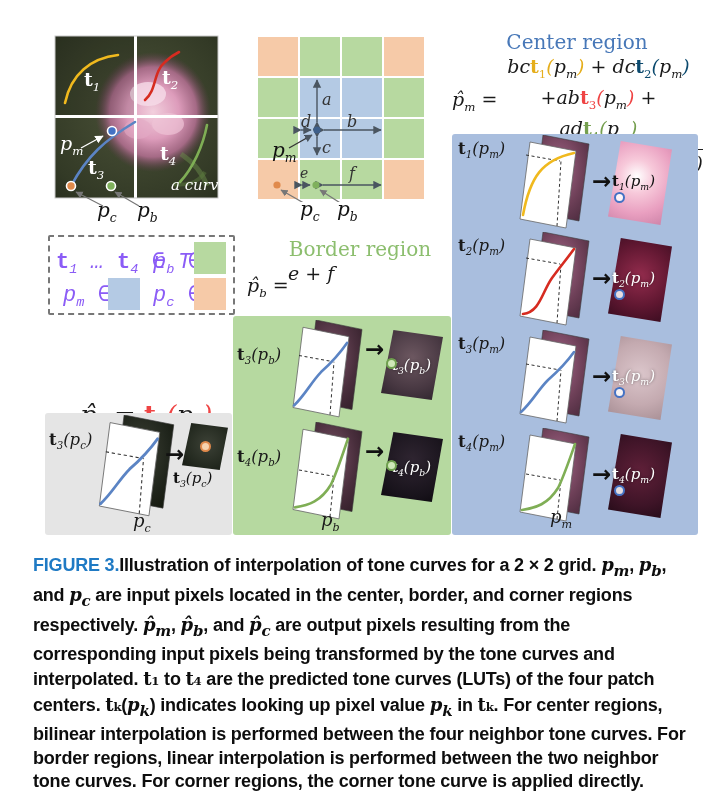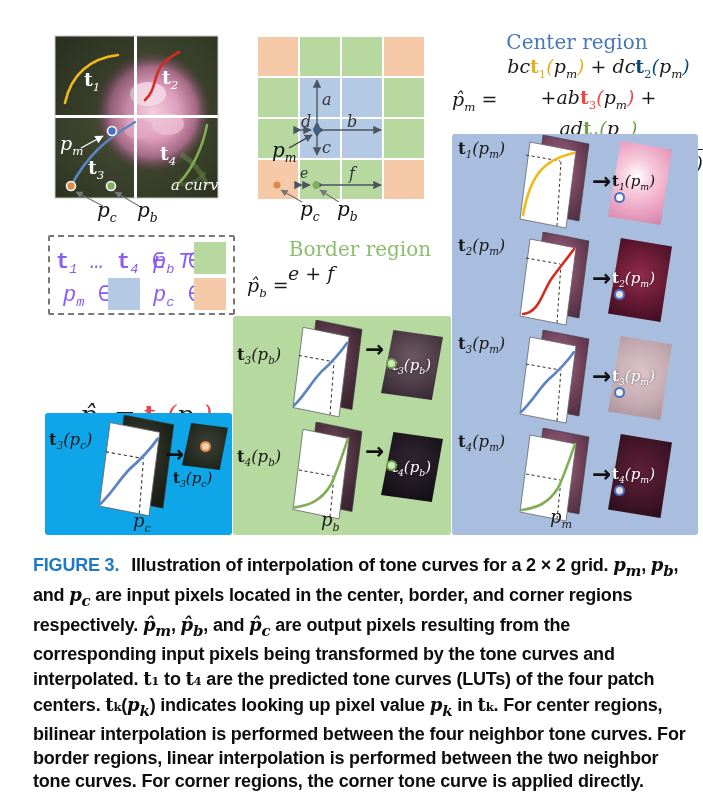--- a/index.html
+++ b/index.html
@@ -13,21 +13,21 @@
   .c1{color:#E5AE1C}.c2{color:#0c4a6e}.c3{color:#ef4444}.c4{color:#759F4F}
   .c1 sub,.c2 sub,.c3 sub,.c4 sub{font-style:normal;}
   .frac{display:inline-flex;flex-direction:column;text-align:center;}
   .num{border-bottom:1.6px solid #222;padding:0 5px 2px 5px;line-height:23px;}
   .den{padding-top:2px;text-align:right;}
   .rtitle{font-family:"DejaVu Serif",serif;font-size:20px;text-align:center;}
   
   .panel{border-radius:3px;}
   #panel-center{left:452px;top:134px;width:246px;height:401px;background:#A9BEDE;}
   #panel-border{left:233px;top:316px;width:218px;height:219px;background:#B6D9A0;}
-  #panel-corner{left:45px;top:413px;width:187px;height:122px;background:#0ea5e9;}
+  #panel-corner{left:45px;top:413px;width:187px;height:122px;background:#e5e5e5;}
   
   .cardface{fill:#fff;stroke:#666;stroke-width:.8;}
   .dash{stroke:#333;stroke-width:1;stroke-dasharray:3,2.6;fill:none;}
   .curve{fill:none;stroke-width:2.6;stroke-linecap:round;}
   .t1c{stroke:#F0B91E}.t2c{stroke:#D62B20}.t3c{stroke:#5B84C4}.t4c{stroke:#7FAE55}
   .bp{stroke:#3a3a3a;stroke-width:.6;}
   .mlabel{font-size:16.5px;}
   .outlab{font-family:"DejaVu Serif",serif;font-style:italic;font-size:15px;color:#fff;
           text-shadow:0 0 3px rgba(0,0,0,.55);white-space:nowrap;}
   .outlab b{font-style:normal;font-weight:700;}
@@ -56,21 +56,21 @@
   .ltext b{font-style:normal;} .ltext sub{font-size:.62em;}
   
   .plab{font-family:"DejaVu Serif",serif;font-size:19px;color:#fff;font-style:italic;white-space:nowrap;text-align:center;}
   .plab b{font-style:normal;font-weight:700;} .plab sub{font-size:.62em;}
   .glab{font-family:"DejaVu Serif",serif;font-style:italic;font-size:16px;color:#333;}
   .bigp{font-family:"DejaVu Serif",serif;font-style:italic;font-size:20px;color:#111;}
   .bigp sub{font-size:.62em;}
   
   #caption{left:33px;top:553px;width:659px;font-size:18px;line-height:23.5px;
            font-weight:700;color:#0d0d0d;letter-spacing:-0.2px;text-align:left;}
-  #caption .figlab{color:#1F7AC4;margin-right:12px;}
+  #caption .figlab{color:#1F7AC4;margin-right:0;}
   #caption .cm{font-family:"DejaVu Serif",serif;font-style:italic;font-weight:700;}
   #caption .cmt{font-family:"DejaVu Serif",serif;font-weight:800;}
   #caption .csub{font-family:"DejaVu Serif",serif;font-size:.65em;font-weight:800;}
   #watermark{left:538px;top:758px;width:158px;font-size:20px;color:#C8C8C8;
              text-align:right;white-space:nowrap;}
 </style>
 </head>
 <body>
 
 <div id="canvas">

